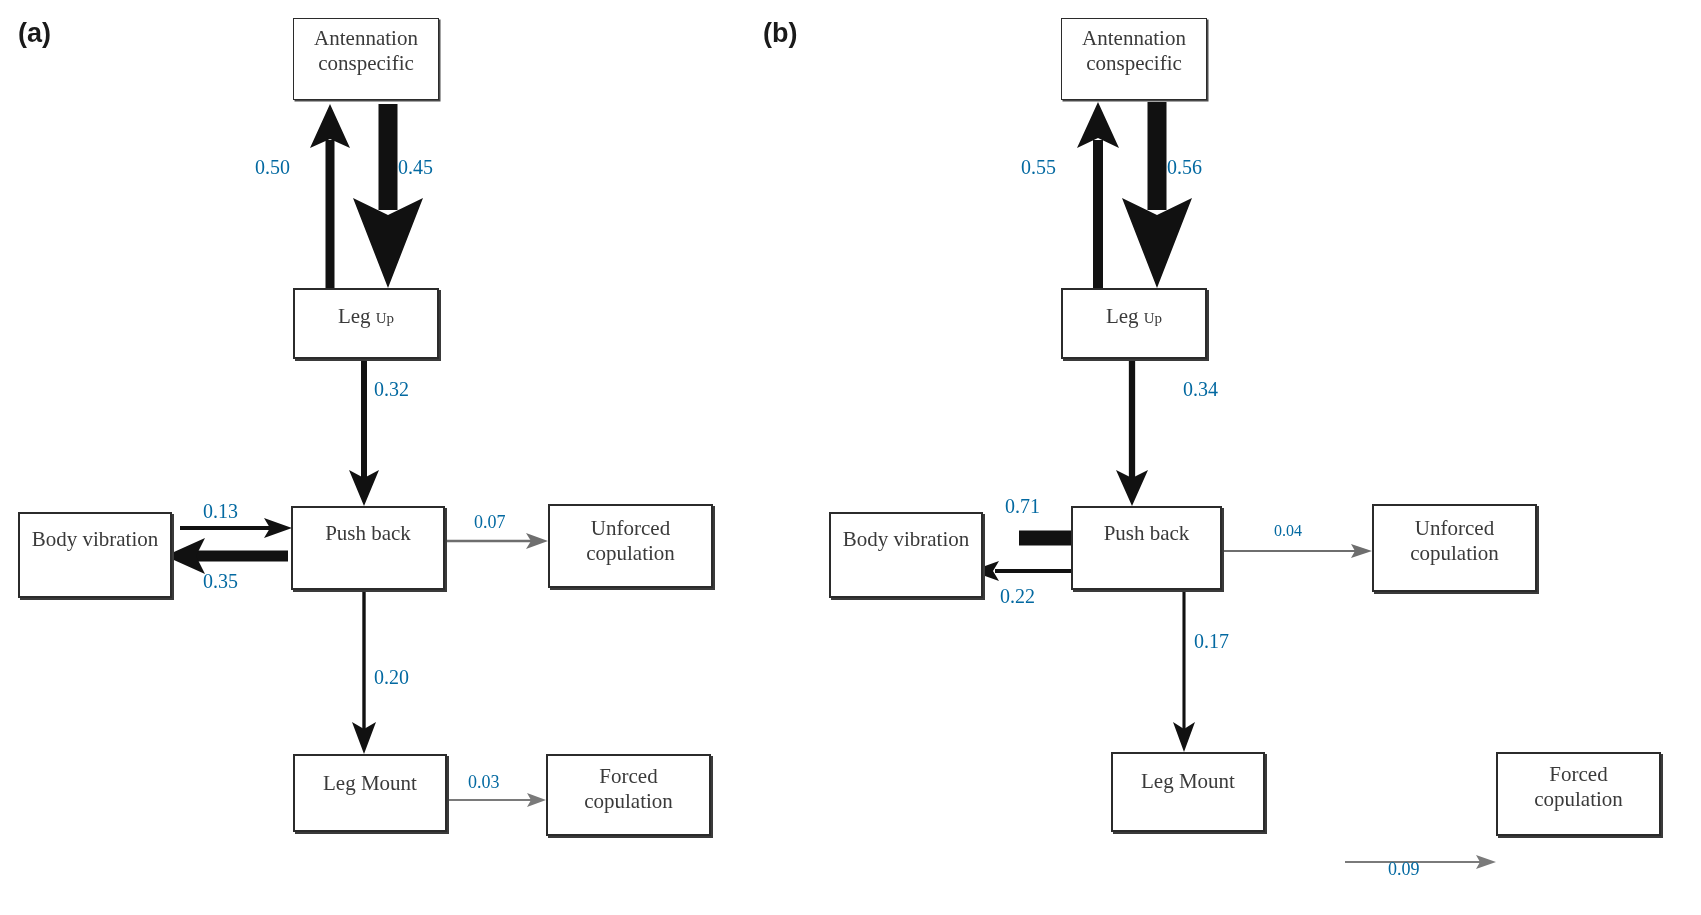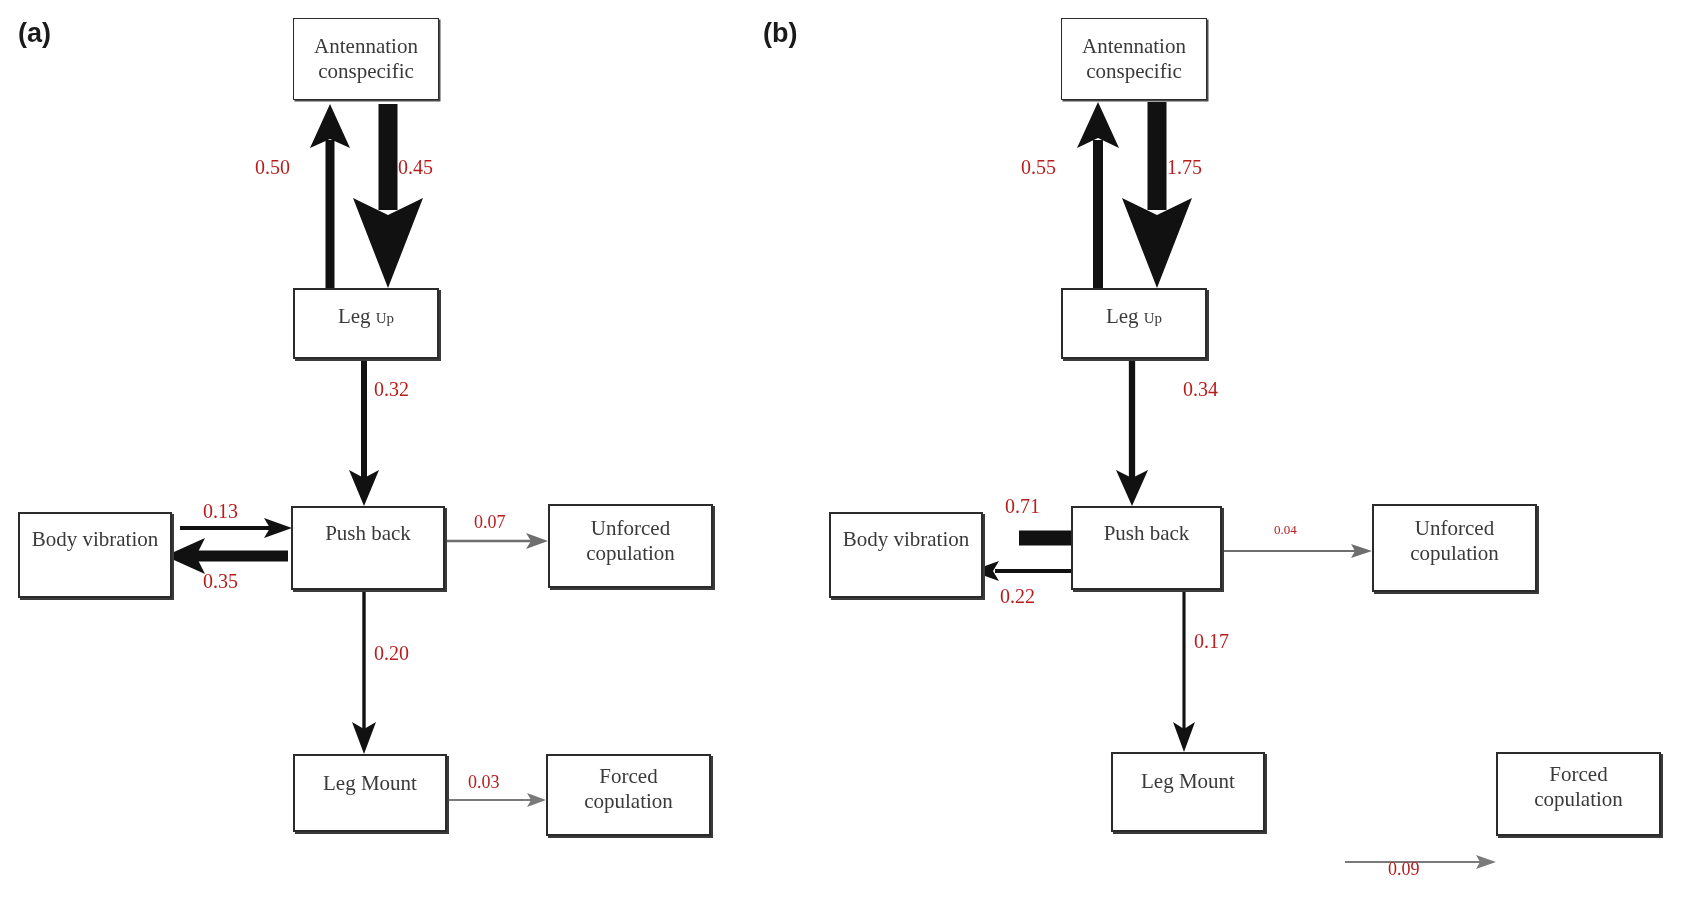--- a/index.html
+++ b/index.html
@@ -30,38 +30,38 @@
   .node {
     position: absolute;
     box-sizing: border-box;
     background: #ffffff;
     border: 2.5px solid #2b2b2b;
     box-shadow: 2px 2px 0 0 #3a3a3a;
     color: #3a3a3a;
     text-align: center;
     line-height: 1.18;
     font-size: 21px;
-    padding-top: 15px;
+    padding-top: 7px;
     overflow: hidden;
   }
   .node.thin {
     border-width: 1.8px;
     box-shadow: 1.5px 1.5px 0 0 #4a4a4a;
   }
   .node-text {
     display: block;
     white-space: pre-line;
   }
   .node-text .sub {
     font-size: 15px;
   }
   .edge-label {
     position: absolute;
     font-size: 20px;
-    color: #b91c1c;
+    color: #0369a1;
     font-family: "Liberation Serif", "DejaVu Serif", serif;
     white-space: nowrap;
     user-select: none;
   }
   svg.arrows {
     position: absolute;
     left: 0;
     top: 0;
     width: 1701px;
     height: 915px;
@@ -188,21 +188,21 @@
     <span class="node-text">Forced</span>
     <span class="node-text">copulation</span>
   </div>
 
   <div class="edge-label" style="left:255px; top:156px;">0.50</div>
   <div class="edge-label" style="left:398px; top:156px;">0.45</div>
   <div class="edge-label" style="left:374px; top:378px;">0.32</div>
   <div class="edge-label" style="left:203px; top:500px;">0.13</div>
   <div class="edge-label" style="left:203px; top:570px;">0.35</div>
   <div class="edge-label" style="left:466px; top:512px; font-size:18px;margin-left:8px;">0.07</div>
-  <div class="edge-label" style="left:374px; top:642px;">0.20</div>
+  <div class="edge-label" style="left:374px; top:666px;">0.20</div>
   <div class="edge-label" style="left:468px; top:772px; font-size:18px;">0.03</div>
 
   <div class="panel-label" style="left:763px; top:18px;">(b)</div>
 
   <div class="node thin" style="left:1061px; top:18px; width:146px; height:82px;">
     <span class="node-text">Antennation</span>
     <span class="node-text">conspecific</span>
   </div>
 
   <div class="node" style="left:1061px; top:288px; width:146px; height:71px; padding-top:14px;">
@@ -225,21 +225,21 @@
   <div class="node" style="left:1111px; top:752px; width:154px; height:80px; padding-top:15px;">
     <span class="node-text">Leg Mount</span>
   </div>
 
   <div class="node" style="left:1496px; top:752px; width:165px; height:84px; padding-top:8px;">
     <span class="node-text">Forced</span>
     <span class="node-text">copulation</span>
   </div>
 
   <div class="edge-label" style="left:1021px; top:156px;">0.55</div>
-  <div class="edge-label" style="left:1167px; top:156px;">1.75</div>
+  <div class="edge-label" style="left:1167px; top:156px;">0.56</div>
   <div class="edge-label" style="left:1142px; top:378px;margin-left:41px;">0.34</div>
   <div class="edge-label" style="left:1005px; top:495px;">0.71</div>
   <div class="edge-label" style="left:1000px; top:585px;">0.22</div>
-  <div class="edge-label" style="left:1274px; top:522px; font-size:13px;">0.04</div>
+  <div class="edge-label" style="left:1274px; top:522px; font-size:16px;">0.04</div>
   <div class="edge-label" style="left:1194px; top:630px;">0.17</div>
   <div class="edge-label" style="left:1388px; top:834px; font-size:18px;margin-top:25px;">0.09</div>
 
 </div>
 
 </body></html>

